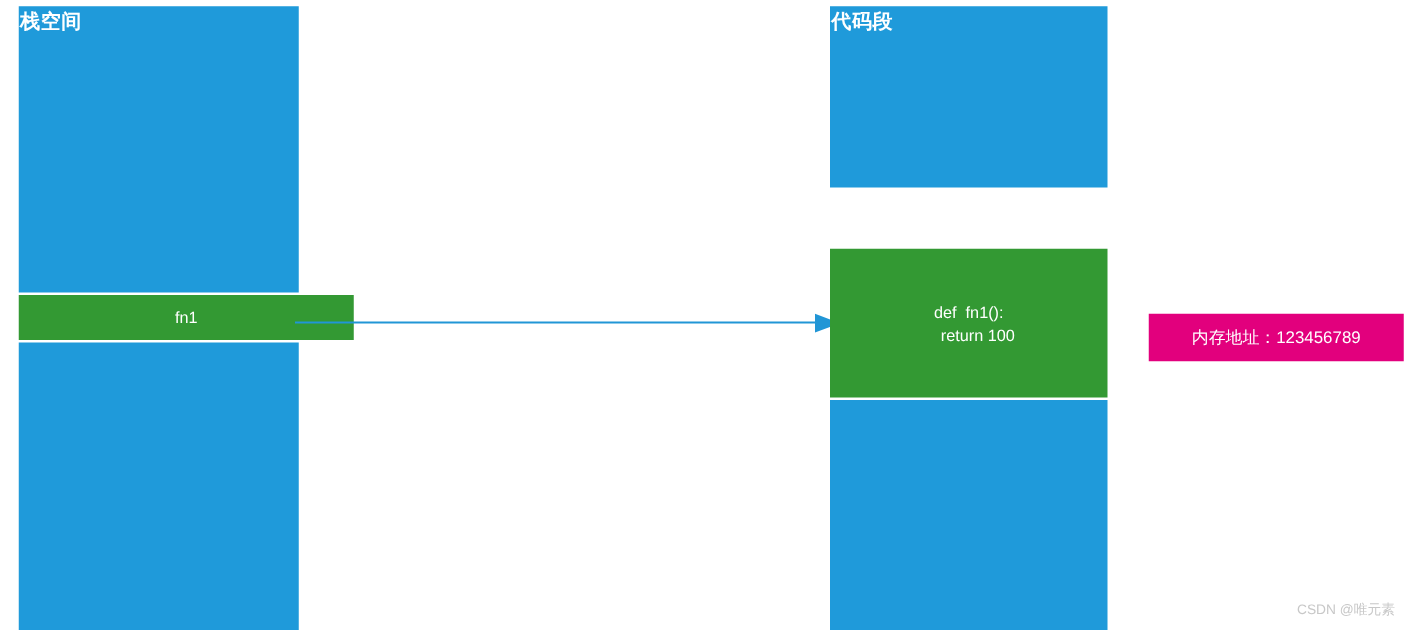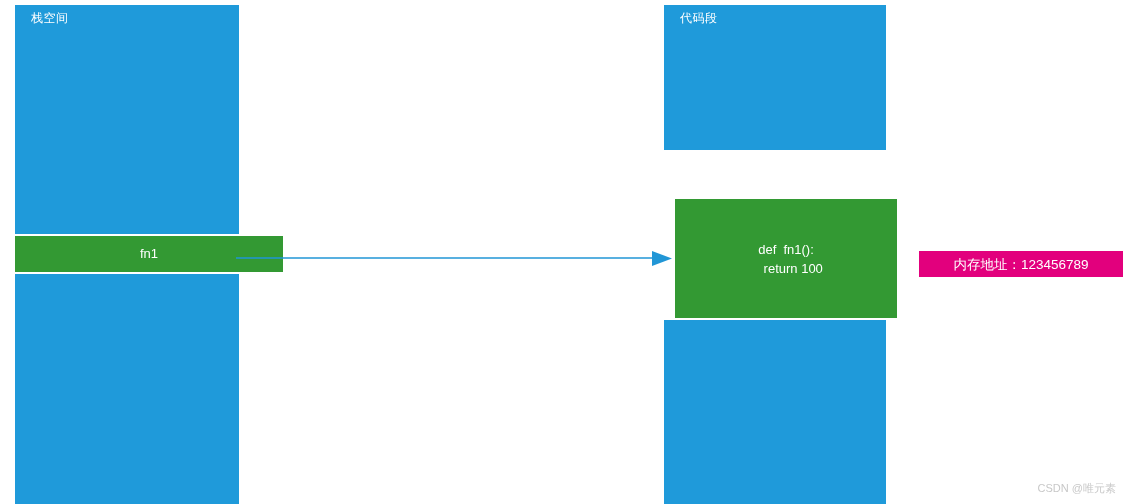--- a/index.html
+++ b/index.html
@@ -28,25 +28,25 @@
     background: #339933;
   }
   .pink {
     background: #e2007d;
   }
 
   
   .col-title {
     position: absolute;
     top: 6px;
-    left: 16px;
+    left: 1px;
     color: #ffffff;
-    font-size: 12px;
+    font-size: 16px;
     line-height: 14px;
-    font-weight: 400;
+    font-weight: 700;
     letter-spacing: 0.5px;
     white-space: nowrap;
   }
 
   
   .frame-label {
     position: absolute;
     left: 0;
     right: 0;
     top: 50%;
@@ -123,26 +123,26 @@
 
   <svg id="connector" viewBox="0 0 436 32" width="436" height="32">
     <line x1="0" y1="15" x2="420" y2="15" stroke="#2196d6" stroke-width="1.6"></line>
     <polygon points="416,8 436,15.5 416,23" fill="#2196d6"></polygon>
   </svg>
 
   <div class="blk blue" style="left:664px; top:5px; width:222px; height:145px;">
     <span class="col-title">代码段</span>
   </div>
 
-  <div class="blk green" style="left:664px; top:199px; width:222px; height:119px;margin-left:11px;">
+  <div class="blk green" style="left:664px; top:199px; width:222px; height:119px;">
     <span class="code-label">def  fn1():
     return 100</span>
   </div>
 
   <div class="blk blue" style="left:664px; top:320px; width:222px; height:184px;"></div>
 
-  <div class="blk pink" style="left:919px; top:251px; width:204px; height:26px;">
+  <div class="blk pink" style="left:919px; top:251px; width:204px; height:38px;">
     <span class="addr-label">内存地址：123456789</span>
   </div>
 
   <div id="watermark">CSDN @唯元素</div>
 
 </div>
 
 </body></html>

